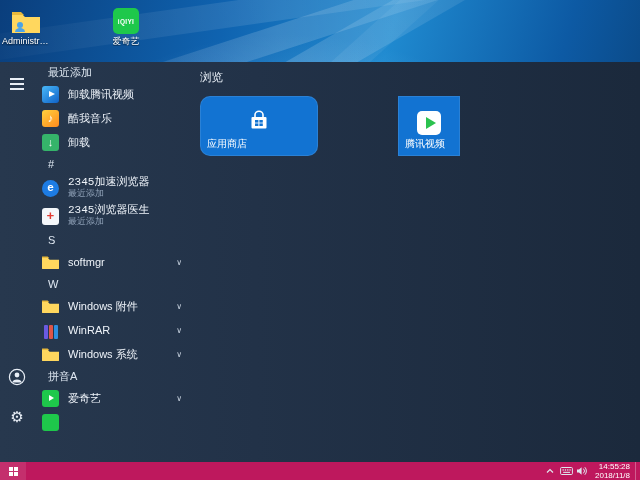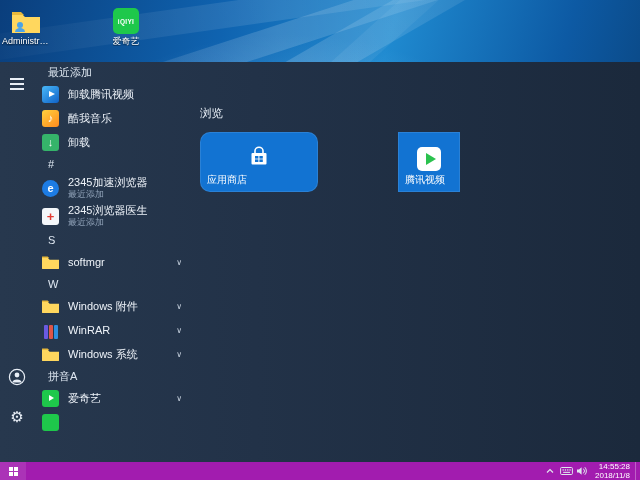--- a/index.html
+++ b/index.html
@@ -42,21 +42,21 @@
   .hamb { position:absolute; left:10px; top:16px; width:14px; }
   .hamb span { display:block; height:2px; background:#e8eef6; margin-bottom:3px; }
   .rail-user { position:absolute; left:8px; top:306px; width:18px; height:18px; }
   .rail-gear { position:absolute; left:8px; top:346px; width:18px; height:18px;
     color:#e8eef6; font-size:15px; line-height:18px; text-align:center; }
   .rail-gear::before { content:"⚙"; }
 
   .applist { position:absolute; left:34px; top:0; width:158px; height:400px; overflow:hidden; }
   .hdr { height:20px; display:flex; align-items:center; padding-left:14px; font-size:11px; color:#dfe8f2; }
   .row { height:24px; display:flex; align-items:center; padding:0 10px 0 8px; color:#eef3f9; }
-  .row2 { height:28px; }
+  .row2 { height:28px;font-family:Liberation Mono, monospace; }
   .ic { width:17px; height:17px; border-radius:3px; margin-right:9px; flex:0 0 17px;
     display:flex; align-items:center; justify-content:center; position:relative; overflow:hidden; }
   .lbl { font-size:11px; white-space:nowrap; }
   .lblwrap { display:flex; flex-direction:column; line-height:1.2; }
   .sub { font-size:9px; color:#90a2b8; }
   .chev { margin-left:auto; color:#c7d2df; font-size:8px; }
   .chev::before { content:"∨"; }
   .expand { height:22px; display:flex; align-items:center; padding-left:10px; font-size:10.5px; color:#dfe8f2; }
   .expand .chev { margin-left:4px; }
 
@@ -73,36 +73,36 @@
   .ic-doctor { background:#f4f7fa; }
   .ic-doctor::after { content:"+"; color:#e23b32; font-size:13px; font-weight:bold; line-height:13px; }
   .ic-iqiyi { background:#1ec84b; }
   .ic-winrar { background:transparent; display:flex; gap:1px; align-items:flex-end; border-radius:0; }
   .ic-winrar .bk { width:4px; height:14px; border-radius:1px; }
   .bk1 { background:#6a5ae0; } .bk2 { background:#e05548; height:15px; } .bk3 { background:#2e8fe0; }
 
   .fold { width:17px; height:14px; }
 
   
-  .tilespane { position:absolute; left:200px; top:8px;margin-top:36px; }
+  .tilespane { position:absolute; left:200px; top:8px; }
   .tiles-label { font-size:11.5px; color:#e6edf5; height:16px; }
   .tile { position:absolute; top:26px; height:60px; background:#1273d2;
     border:1px solid rgba(255,255,255,0.10); color:#fff; }
   .tile .tlabel { position:absolute; left:6px; bottom:4px; font-size:10px; }
   .tile .ticon { position:absolute; left:50%; top:44%; transform:translate(-50%,-50%); }
   .tile-store { left:0; width:118px;border-radius:10px; }
   .tile-tv { left:198px; width:62px; }
   .tv-sq { width:24px; height:24px; border-radius:5px; background:#fff;
     display:flex; align-items:center; justify-content:center; }
   .tv-sq .tri { width:0; height:0; border-left:10px solid #2bc24e;
     border-top:6px solid transparent; border-bottom:6px solid transparent; margin-left:3px; }
 
   
   .taskbar { position:absolute; left:0; top:462px; width:640px; height:18px;
-    background:#a21caf; display:flex; align-items:center; z-index:5; }
+    background:#be185d; display:flex; align-items:center; z-index:5; }
   .startbtn { width:26px; height:100%; display:flex; align-items:center; justify-content:center;
     background:rgba(255,255,255,0.10); }
   .wlogo { display:grid; grid-template-columns:4px 4px; grid-template-rows:4px 4px; gap:1px; }
   .wlogo span { background:#fff; }
   .tray { margin-left:auto; display:flex; align-items:center; height:100%; }
   .ticonbtn { width:16px; height:100%; display:flex; align-items:center; justify-content:center; }
   .clock { display:flex; flex-direction:column; justify-content:center; align-items:flex-end;
     padding:0 5px; color:#fff; font-size:8px; line-height:1.15; }
   .showdesk { width:5px; height:100%; border-left:1px solid rgba(255,255,255,0.3); }
 </style>

